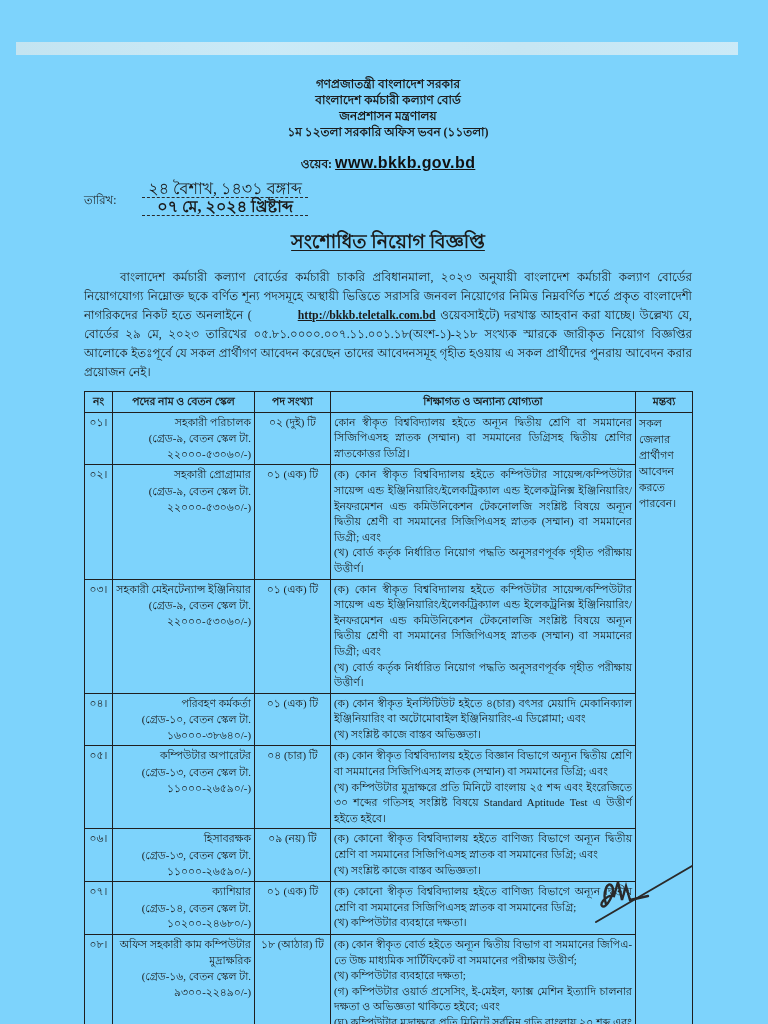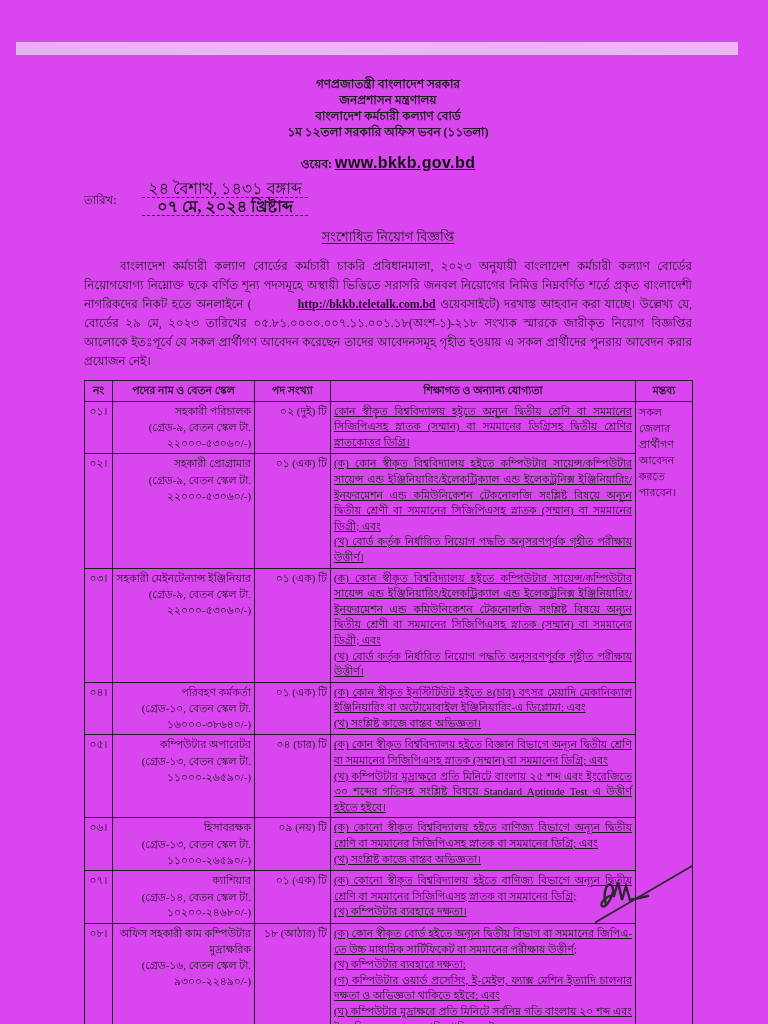--- a/index.html
+++ b/index.html
@@ -3,21 +3,21 @@
 <meta charset="utf-8">
 <style>
   html,body { margin:0; padding:0; }
   body {
     width:768px; height:1024px; position:relative; overflow:hidden;
     background:#ffffff;
     font-family:"Liberation Serif","DejaVu Serif",serif;
     color:#1b1b1b;
     -webkit-font-smoothing:antialiased;
   }
-  .page { position:absolute; inset:0; background:#d946ef; }
+  .page { position:absolute; inset:0; background:#7dd3fc; }
   .scan-band {
     position:absolute; left:16px; top:42px; width:722px; height:13px;
     background:linear-gradient(90deg,#e9edeb 0%,#f4f6f4 35%,#edf0ee 70%,#f5f6f5 100%);
     opacity:.65;
   }
   .content { position:absolute; left:84px; top:76px; width:608px; }
 
   .letterhead { text-align:center; font-weight:600; font-size:12px; line-height:16px; }
   .letterhead .lh-line { white-space:nowrap; }
   .web-line { text-align:center; margin-top:15px; font-size:12px; font-weight:700; }
@@ -30,21 +30,21 @@
   .meta-row { display:flex; justify-content:space-between; align-items:flex-start; margin-top:9px; font-size:11.5px; }
   .ref-no { padding-top:8px; }
   .date-block { display:flex; align-items:center; gap:26px; }
   .date-label { padding-top:6px; }
   .date-stack { font-size:16px; line-height:15px; text-align:center; }
   .date-top { padding:0 6px 1px 6px; }
   .date-bottom { border-top:1.6px dashed #2a2a2a; border-bottom:1.6px dashed #2a2a2a; padding:1px 14px 1px 14px;font-weight:bold; }
 
   .notice-title {
     text-align:center; margin-top:11px;
-    font-size:13px; font-weight:400; text-decoration:underline; text-underline-offset:2px;
+    font-size:19px; font-weight:700; text-decoration:underline; text-underline-offset:2px;
   }
 
   .intro {
     margin-top:9px; font-size:11.8px; line-height:19px;
     text-align:justify; text-indent:36px;
   }
   .apply-url { font-weight:700; text-decoration:underline;padding-left:46px; }
 
   table.posts {
     border-collapse:collapse; table-layout:fixed; width:608px;
@@ -52,42 +52,42 @@
   }
   table.posts th, table.posts td {
     border:1.4px solid #1f1f1f; vertical-align:top; padding:2px 3px;
     overflow:hidden;
   }
   table.posts th { font-weight:700; text-align:center; padding:2px 2px; }
   td.cell-serial { text-align:center; padding-top:3px; }
   td.cell-post { text-align:right; }
   .post-name { margin-bottom:1px; }
   .post-scale {}
-  td.cell-count { text-align:right; padding-top:3px; }
-  td.cell-quals { text-align:justify;text-decoration:underline; }
+  td.cell-count { text-align:center; padding-top:3px; }
+  td.cell-quals { text-align:justify; }
   .qline {}
   td.remark-cell { text-align:left; font-size:10.8px; line-height:16px; padding-top:3px; }
 
   .signature {
     position:absolute; left:592px; top:852px; width:108px; height:78px;
     pointer-events:none;
   }
 </style>
 </head>
 <body>
 
 <div class="page">
   <div class="scan-band"></div>
 
   <div class="content">
 
     <div class="letterhead">
       <div class="lh-line">গণপ্রজাতন্ত্রী বাংলাদেশ সরকার</div>
+      <div class="lh-line">বাংলাদেশ কর্মচারী কল্যাণ বোর্ড</div>
       <div class="lh-line">জনপ্রশাসন মন্ত্রণালয়</div>
-      <div class="lh-line">বাংলাদেশ কর্মচারী কল্যাণ বোর্ড</div>
       <div class="lh-line">১ম ১২তলা সরকারি অফিস ভবন (১১তলা)</div>
       <div class="web-line">
         <span>ওয়েব:</span>
         <span class="web-url">www.bkkb.gov.bd</span>
       </div>
     </div>
 
     <div class="meta-row">
       <div class="date-block">
         <div class="date-label">তারিখ:</div>

